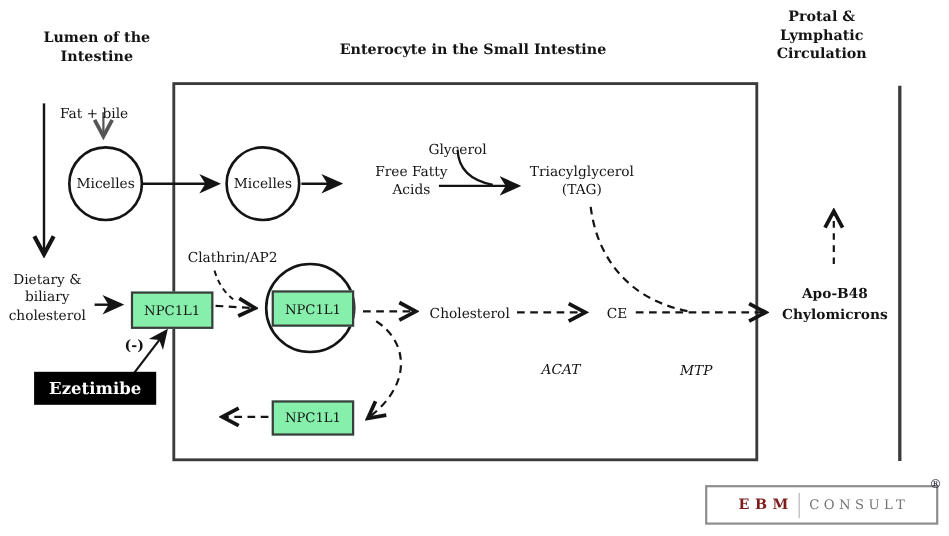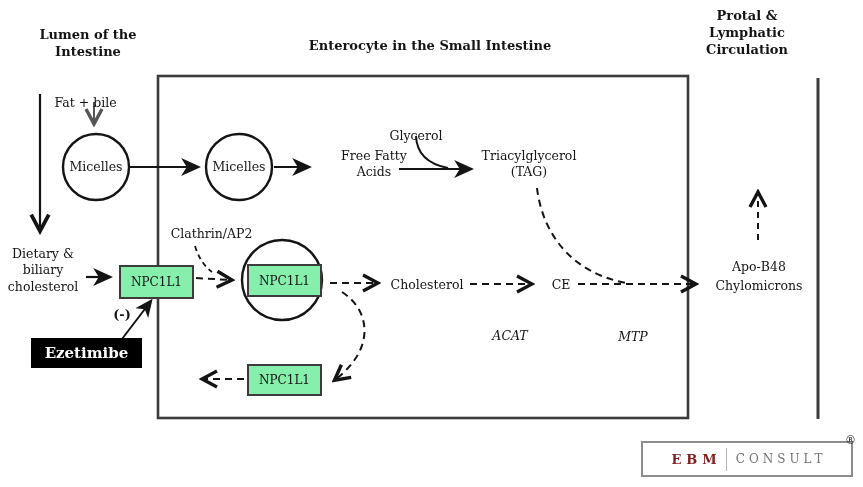--- a/index.html
+++ b/index.html
@@ -25,21 +25,21 @@
     border:2px solid #3c3c3c;background:#86efac;
     display:flex;align-items:center;justify-content:center;
     font-size:12px;
   }
   .drug-box{
     position:absolute;z-index:3;
     background:#000000;color:#ffffff;
     display:flex;align-items:center;justify-content:center;
     font-weight:bold;font-size:15px;
   }
-  .apo{line-height:1.55;}
+  .apo{line-height:1.55;font-weight:bold;}
   .logo{
     position:absolute;z-index:2;
     border:2px solid #8d8d8d;background:#ffffff;
     display:flex;align-items:center;justify-content:center;
   }
   .logo-ebm{
     font-size:13px;letter-spacing:5px;color:#7f1d1d;
     padding-left:8px;
     font-weight:bold;
   }

